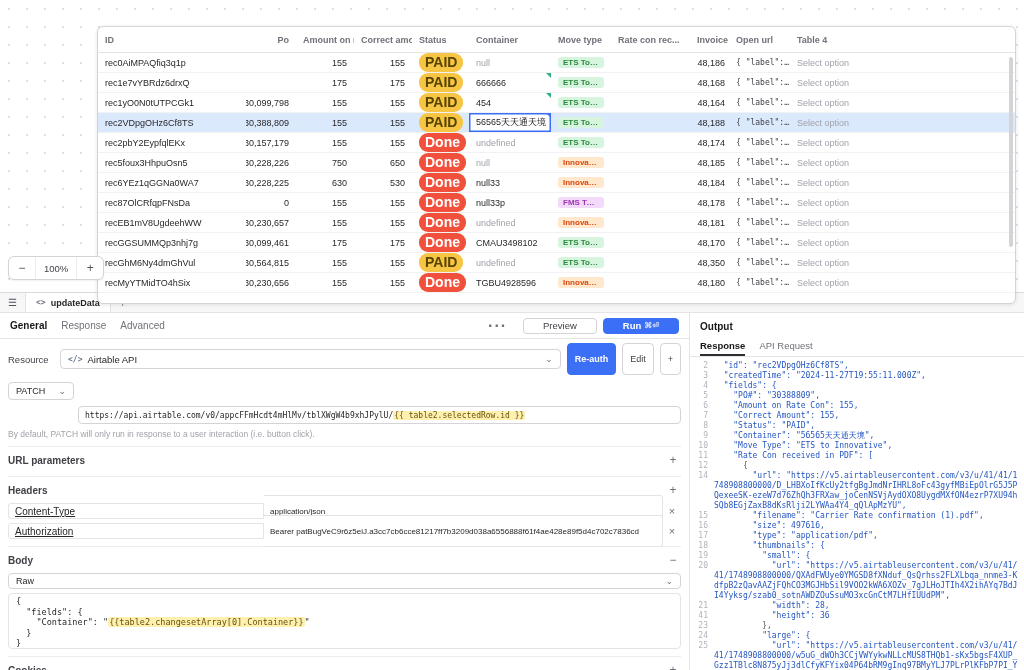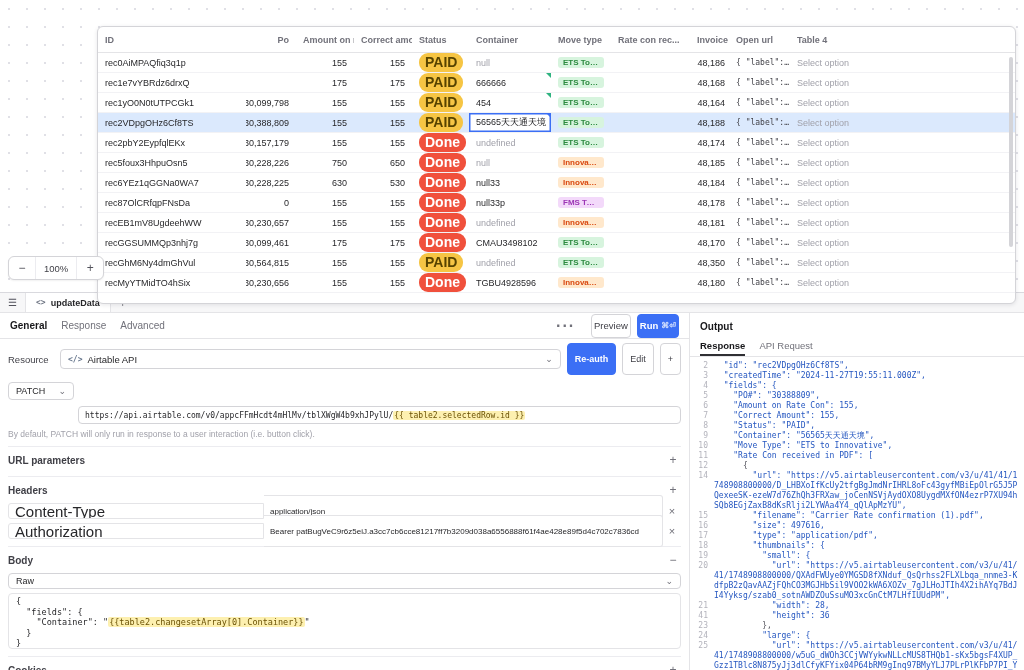--- a/index.html
+++ b/index.html
@@ -64,21 +64,21 @@
     font-size:11px; color:#71717a; cursor:pointer; }
   .main { flex:1; display:flex; min-height:0; }
   .left { width:690px; border-right:1px solid #e4e4e7; display:flex; flex-direction:column; min-height:0; }
   .right { flex:1; display:flex; flex-direction:column; min-width:0; }
   .left-header { height:26px; flex:none; display:flex; align-items:center;
     border-bottom:1px solid #e4e4e7; padding:0 10px; }
   .subtab { margin-right:14px; font-size:10px; color:#71717a; cursor:pointer; }
   .subtab.active { color:#18181b; font-weight:700; }
   .spacer { flex:1; }
   .more { color:#71717a; font-weight:700; margin-right:10px; letter-spacing:1px; cursor:pointer; }
-  .btn { display:inline-flex; align-items:center; gap:3px; height:24px; padding:0 2px;
+  .btn { display:inline-flex; align-items:center; gap:3px; height:16px; padding:0 19px;
     border:1px solid #d4d4d8; border-radius:4px; background:#fff; font-size:9.5px;
     color:#3f3f46; font-family:inherit; cursor:pointer; margin-left:6px; }
   .btn.primary { background:var(--accent); border-color:var(--accent); color:#fff; font-weight:700; }
   .btn.sm { height:18px; padding:15px 7px; font-size:9px; }
   .kbd { font-size:8px; opacity:.8; }
   .left-body { flex:1; padding:2px 8px 0; overflow:hidden; font-size:10px; }
   .res-row { display:flex; align-items:center; margin-top:2px; }
   .lab { width:52px; font-size:9.5px; color:#3f3f46; }
   .select { display:flex; align-items:center; gap:5px; border:1px solid #d4d4d8;
     border-radius:4px; background:#fff; padding:0 7px; font-size:9.5px; color:#27272a;
@@ -93,21 +93,21 @@
   .url { flex:1; font-family:"DejaVu Sans Mono",monospace; font-size:8px;
     color:#27272a; white-space:nowrap; overflow:hidden;margin-top:24px; }
   .hl { background:var(--hl_bg); color:#6b5206; border-radius:2px; padding:0 1px; }
   .helper { font-size:8.5px; color:#a1a1aa; margin-top:5px; height:10px; }
   .section { display:flex; align-items:center; justify-content:space-between;
     border-top:1px solid #ececf0; margin-top:7px; padding:6px 0 2px; font-size:10px;
     font-weight:700; color:#3f3f46; }
   .secbtn { color:#71717a; font-weight:400; font-size:12px; width:16px; text-align:center; cursor:pointer; }
   .kv { display:flex; align-items:center; margin-top:4px; height:16px; }
   .kv-key { width:256px; border:1px solid #e4e4e7; height:16px; border-radius:3px 0 0 3px;
-    font-size:15px; padding:0 6px; display:flex; align-items:center; color:#27272a;
+    font-size:10px; padding:0 6px; display:flex; align-items:center; color:#27272a;
     background:#fff; overflow:hidden; white-space:nowrap;text-decoration:underline; }
   .kv-val { flex:1; border:1px solid #e4e4e7; border-left:none; height:32px;
     border-radius:0 3px 3px 0; font-size:8px; padding:0 6px; display:flex;
     align-items:center; color:#27272a; background:#fff; white-space:nowrap; overflow:hidden; }
   .x { width:18px; text-align:center; color:#71717a; font-size:11px; cursor:pointer; }
   .raw { margin-top:4px; height:16px; font-size:9px; }
   .codebox { margin-top:4px; border:1px solid #e4e4e7; border-radius:4px; padding:2px 7px;
     font-family:"DejaVu Sans Mono",monospace; font-size:8.5px; line-height:10.5px;
     color:#27272a; height:56px; white-space:pre; overflow:hidden; }
   .out-title { font-size:10px; font-weight:700; color:#18181b; padding:8px 10px 0; flex:none; }

